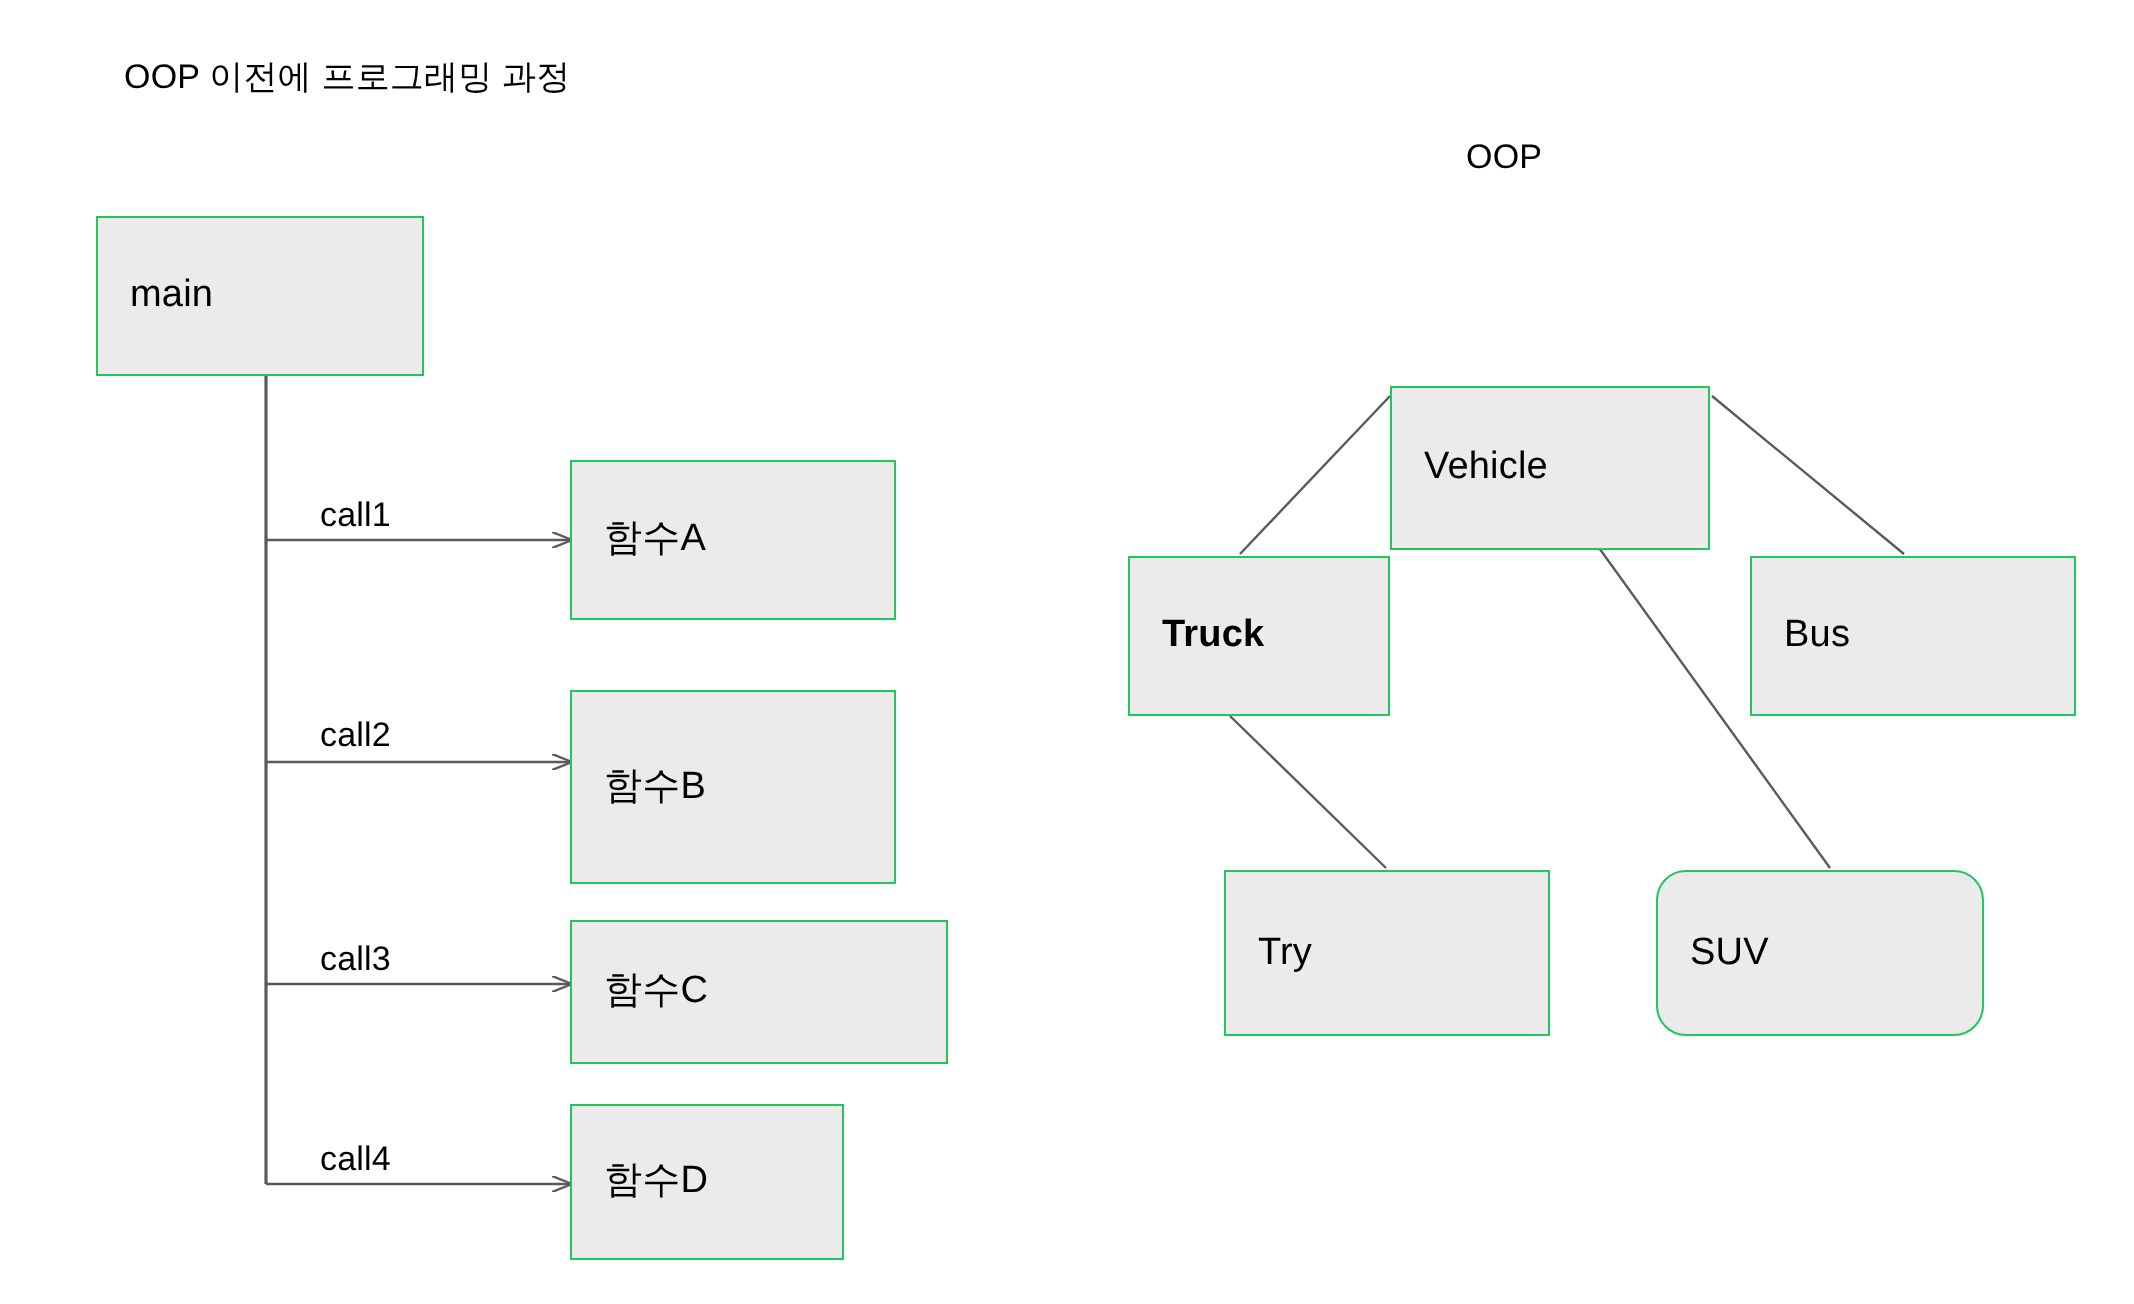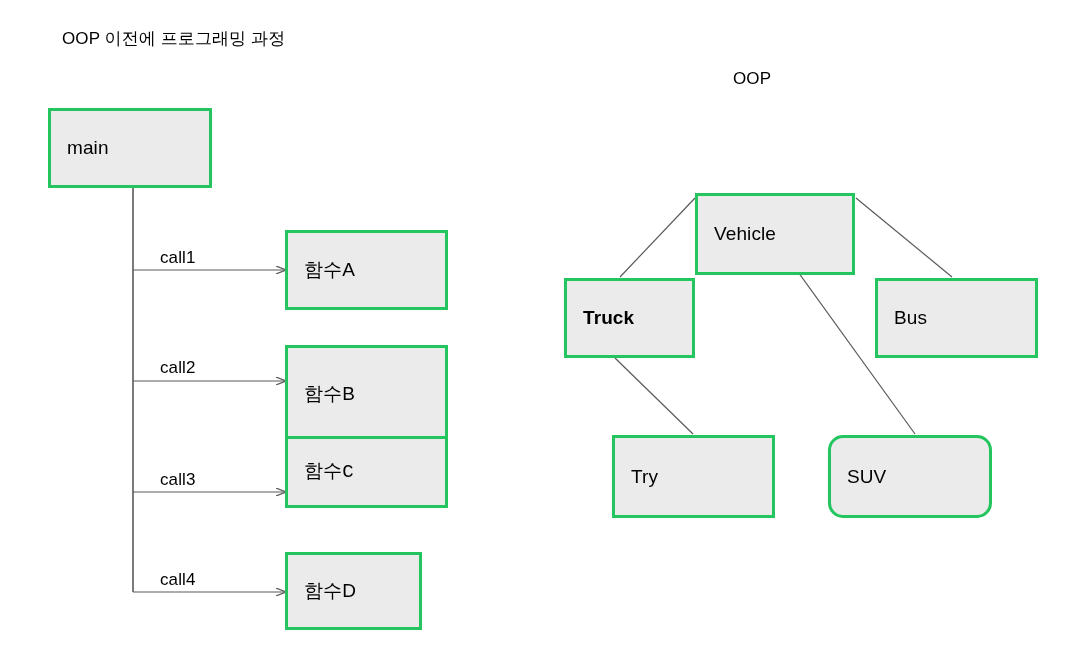--- a/index.html
+++ b/index.html
@@ -24,21 +24,21 @@
     left: 0;
     top: 0;
     width: 1067px;
     height: 652px;
     pointer-events: none;
   }
   .node-box {
     position: absolute;
     box-sizing: border-box;
     background: #EBEBEB;
-    border: 3px solid #22c55e;
+    border: 1px solid #22c55e;
     display: flex;
     align-items: center;
     justify-content: flex-start;
   }
   .node-label {
     font-size: 19px;
     line-height: 22px;
     color: #000000;
     padding-left: 16px;
     white-space: nowrap;
@@ -97,21 +97,21 @@
     <div id="proc-calls">
         <div class="edge-label" style="left: 160px; top: 248px;">call1</div>
         <div class="node-box" style="left: 285px; top: 230px; width: 163px; height: 80px;">
           <span class="node-label">함수A</span>
         </div>
         <div class="edge-label" style="left: 160px; top: 358px;">call2</div>
         <div class="node-box" style="left: 285px; top: 345px; width: 163px; height: 97px;">
           <span class="node-label">함수B</span>
         </div>
         <div class="edge-label" style="left: 160px; top: 470px;">call3</div>
-        <div class="node-box" style="left: 285px; top: 436px; width: 163px; height: 72px; font-family: Liberation Mono, monospace;">
+        <div class="node-box" style="left: 285px; top: 460px; width: 189px; height: 72px;">
           <span class="node-label">함수C</span>
         </div>
         <div class="edge-label" style="left: 160px; top: 570px;">call4</div>
         <div class="node-box" style="left: 285px; top: 552px; width: 137px; height: 78px;">
           <span class="node-label">함수D</span>
         </div>
       </div>
   </div>
 
   <div>

